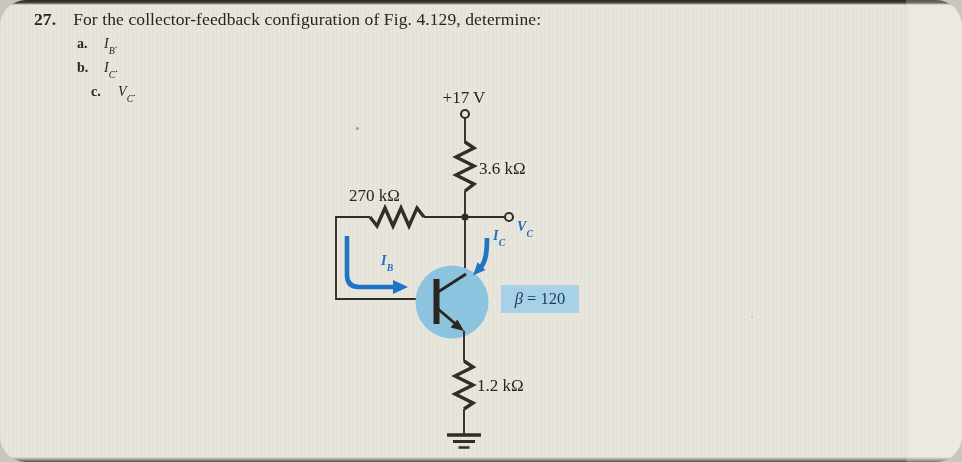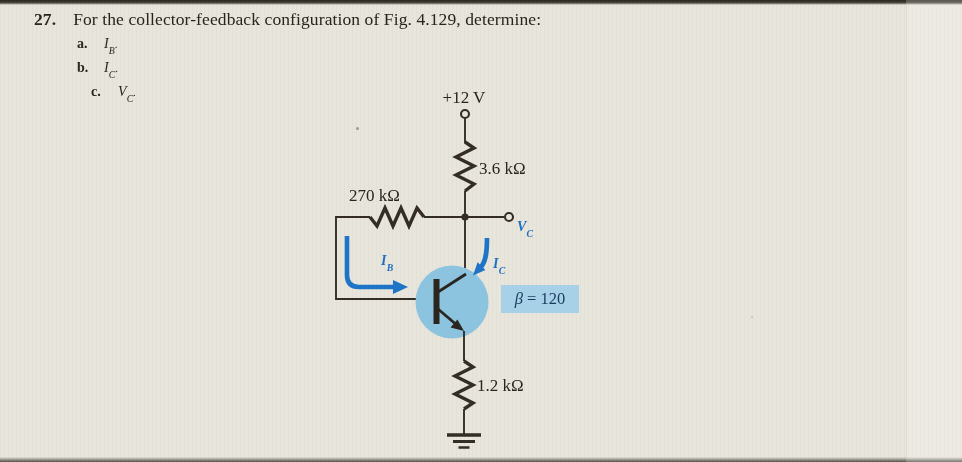--- a/index.html
+++ b/index.html
@@ -4,20 +4,21 @@
 <style>
   html,body{margin:0;padding:0;background:#c9c6bf;}
   .page{
     position:relative;
     width:962px;height:462px;
     background:#e8e5dc;
     background-image:repeating-linear-gradient(90deg, rgba(120,112,98,0.045) 0px, rgba(120,112,98,0.045) 1px, rgba(255,255,255,0.0) 1px, rgba(255,255,255,0.0) 4px);
     overflow:hidden;
     font-family:"Liberation Serif","DejaVu Serif",serif;
     color:#29251e;
+    border-radius:26px;
   }
   .edge-top{position:absolute;left:0;top:0;width:100%;height:5px;
     background:linear-gradient(180deg,#28251f 0%,#4a453b 55%,rgba(74,69,59,0) 100%);}
   .edge-bottom{position:absolute;left:0;bottom:0;width:100%;height:5px;
     background:linear-gradient(0deg,rgba(45,42,35,0.8) 0%,rgba(45,42,35,0) 100%);}
   .edge-right{position:absolute;top:0;left:906px;width:56px;height:100%;
     background:rgba(255,255,255,0.22);border-left:1px solid rgba(110,104,92,0.10);}
   .speck{position:absolute;border-radius:50%;background:rgba(70,64,54,0.45);}
 
   
@@ -104,27 +105,27 @@
     </g>
 
     <g>
       <path d="M347 236 V275 Q347 287 359 287 H395" stroke="#1e74c6" stroke-width="4.6" fill="none"></path>
       <polygon points="408,287 393,280 393,294" fill="#1e74c6"></polygon>
       <path d="M487 238 C487 252 486 261 481 267" stroke="#1e74c6" stroke-width="4.6" fill="none"></path>
       <polygon points="473,275.5 485.4,269.9 477.6,262.3" fill="#1e74c6"></polygon>
     </g>
   </svg>
 
-  <div class="clabel" style="left:429px;top:88px;width:70px;text-align:center;">+12 V</div>
+  <div class="clabel" style="left:429px;top:88px;width:70px;text-align:center;">+17 V</div>
   <div class="clabel" style="left:479px;top:159px;">3.6 kΩ</div>
   <div class="clabel" style="left:349px;top:186px;">270 kΩ</div>
   <div class="clabel" style="left:477px;top:376px;text-align:center;">1.2 kΩ</div>
 
   <div class="clabel blue" style="left:517px;top:219px;"><span class="var">V</span><sub class="var-sub">C</sub></div>
-  <div class="clabel blue" style="left:493px;top:256px;"><span class="var">I</span><sub class="var-sub">C</sub></div>
+  <div class="clabel blue" style="left:493px;top:228px;"><span class="var">I</span><sub class="var-sub">C</sub></div>
   <div class="clabel blue" style="left:381px;top:253px;"><span class="var">I</span><sub class="var-sub">B</sub></div>
 
   <div class="beta-box">
     <span class="bsym">β</span>
       <span>= 120</span>
   </div>
 
 </div>
 
 </body></html>

